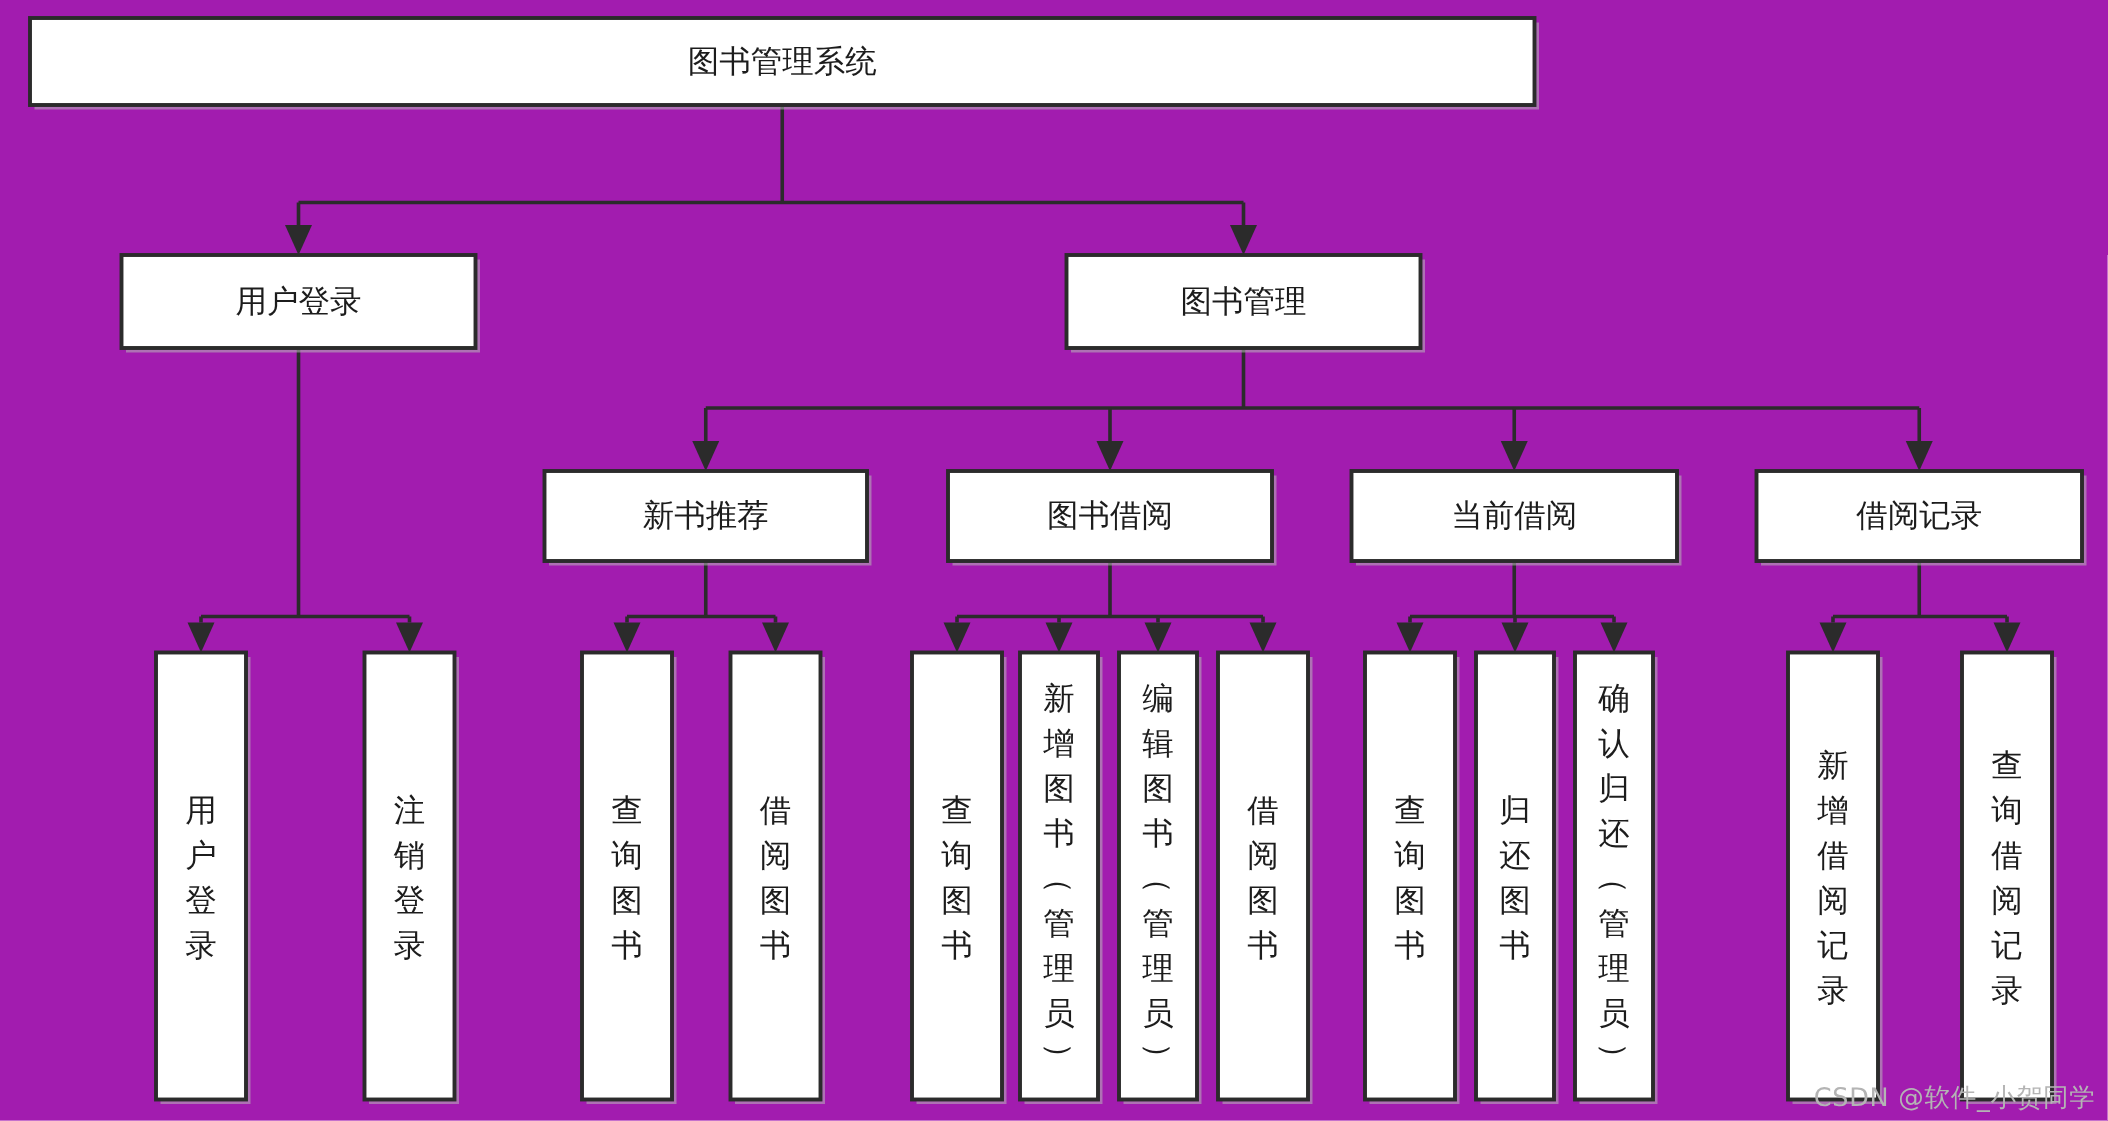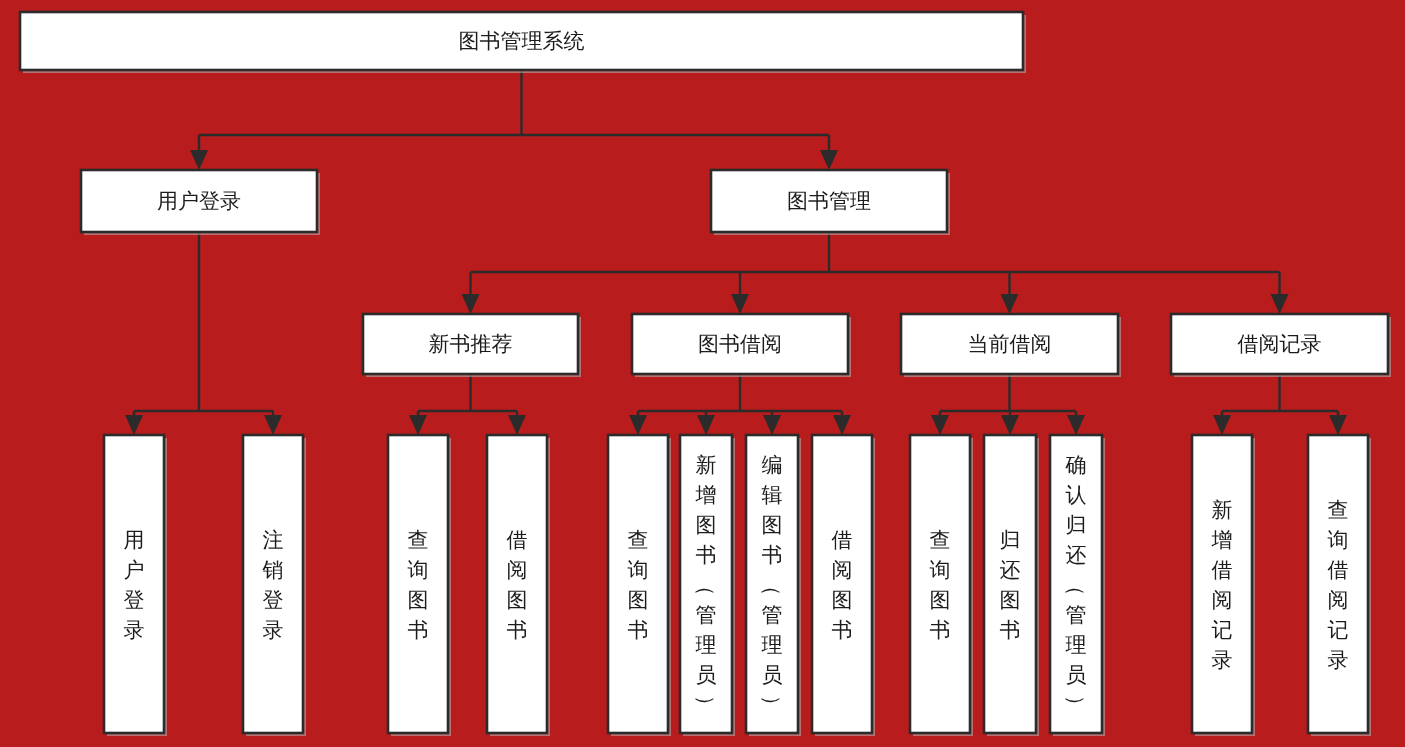--- a/index.html
+++ b/index.html
@@ -11,21 +11,21 @@
   body {
     width: 1405px;
     height: 747px;
     font-family: "DejaVu Sans", "Liberation Sans", sans-serif;
     overflow: hidden;
   }
   #diagram-root {
     position: relative;
     width: 1405px;
     height: 747px;
-    background: #b91c1c;
+    background: #a21caf;
   }
   svg#tree-svg {
     position: absolute;
     top: 0;
     left: 0;
     width: 1405px;
     height: 747px;
     display: block;
   }
   .node-rect {
@@ -286,13 +286,14 @@
           <text x="1338" y="517.4" class="node-label-v">查</text>
           <text x="1338" y="547.4" class="node-label-v">询</text>
           <text x="1338" y="577.4" class="node-label-v">借</text>
           <text x="1338" y="607.4" class="node-label-v">阅</text>
           <text x="1338" y="637.4" class="node-label-v">记</text>
           <text x="1338" y="667.4" class="node-label-v">录</text>
         </g>
       </g>
   </svg>
 
+  <div class="watermark">CSDN @软件_小贺同学</div>
 </div>
 
 </body></html>

